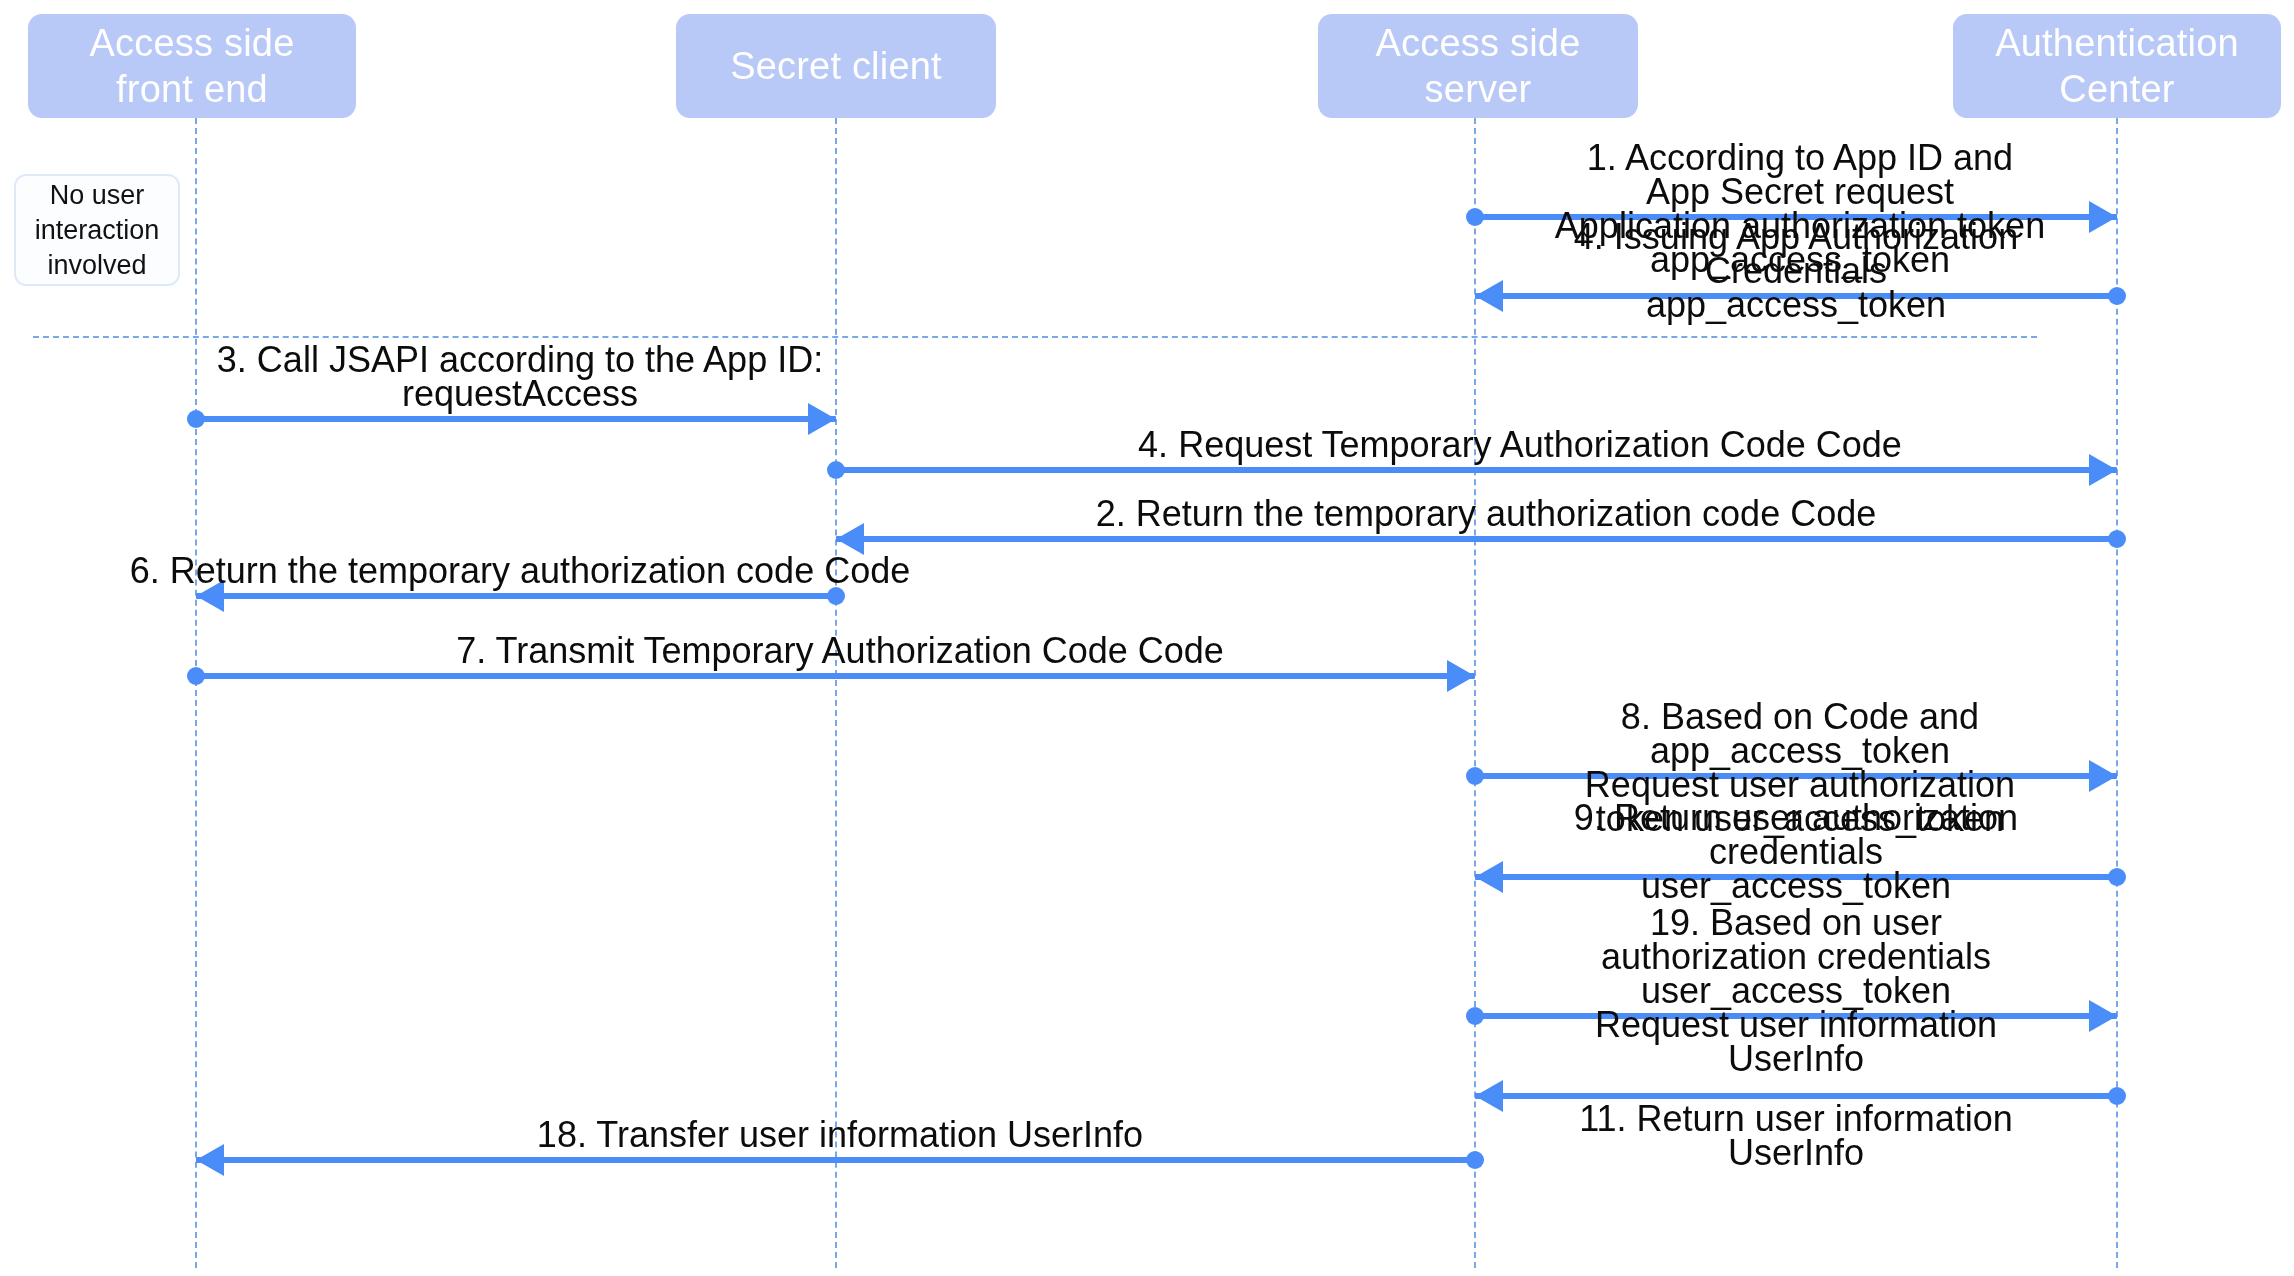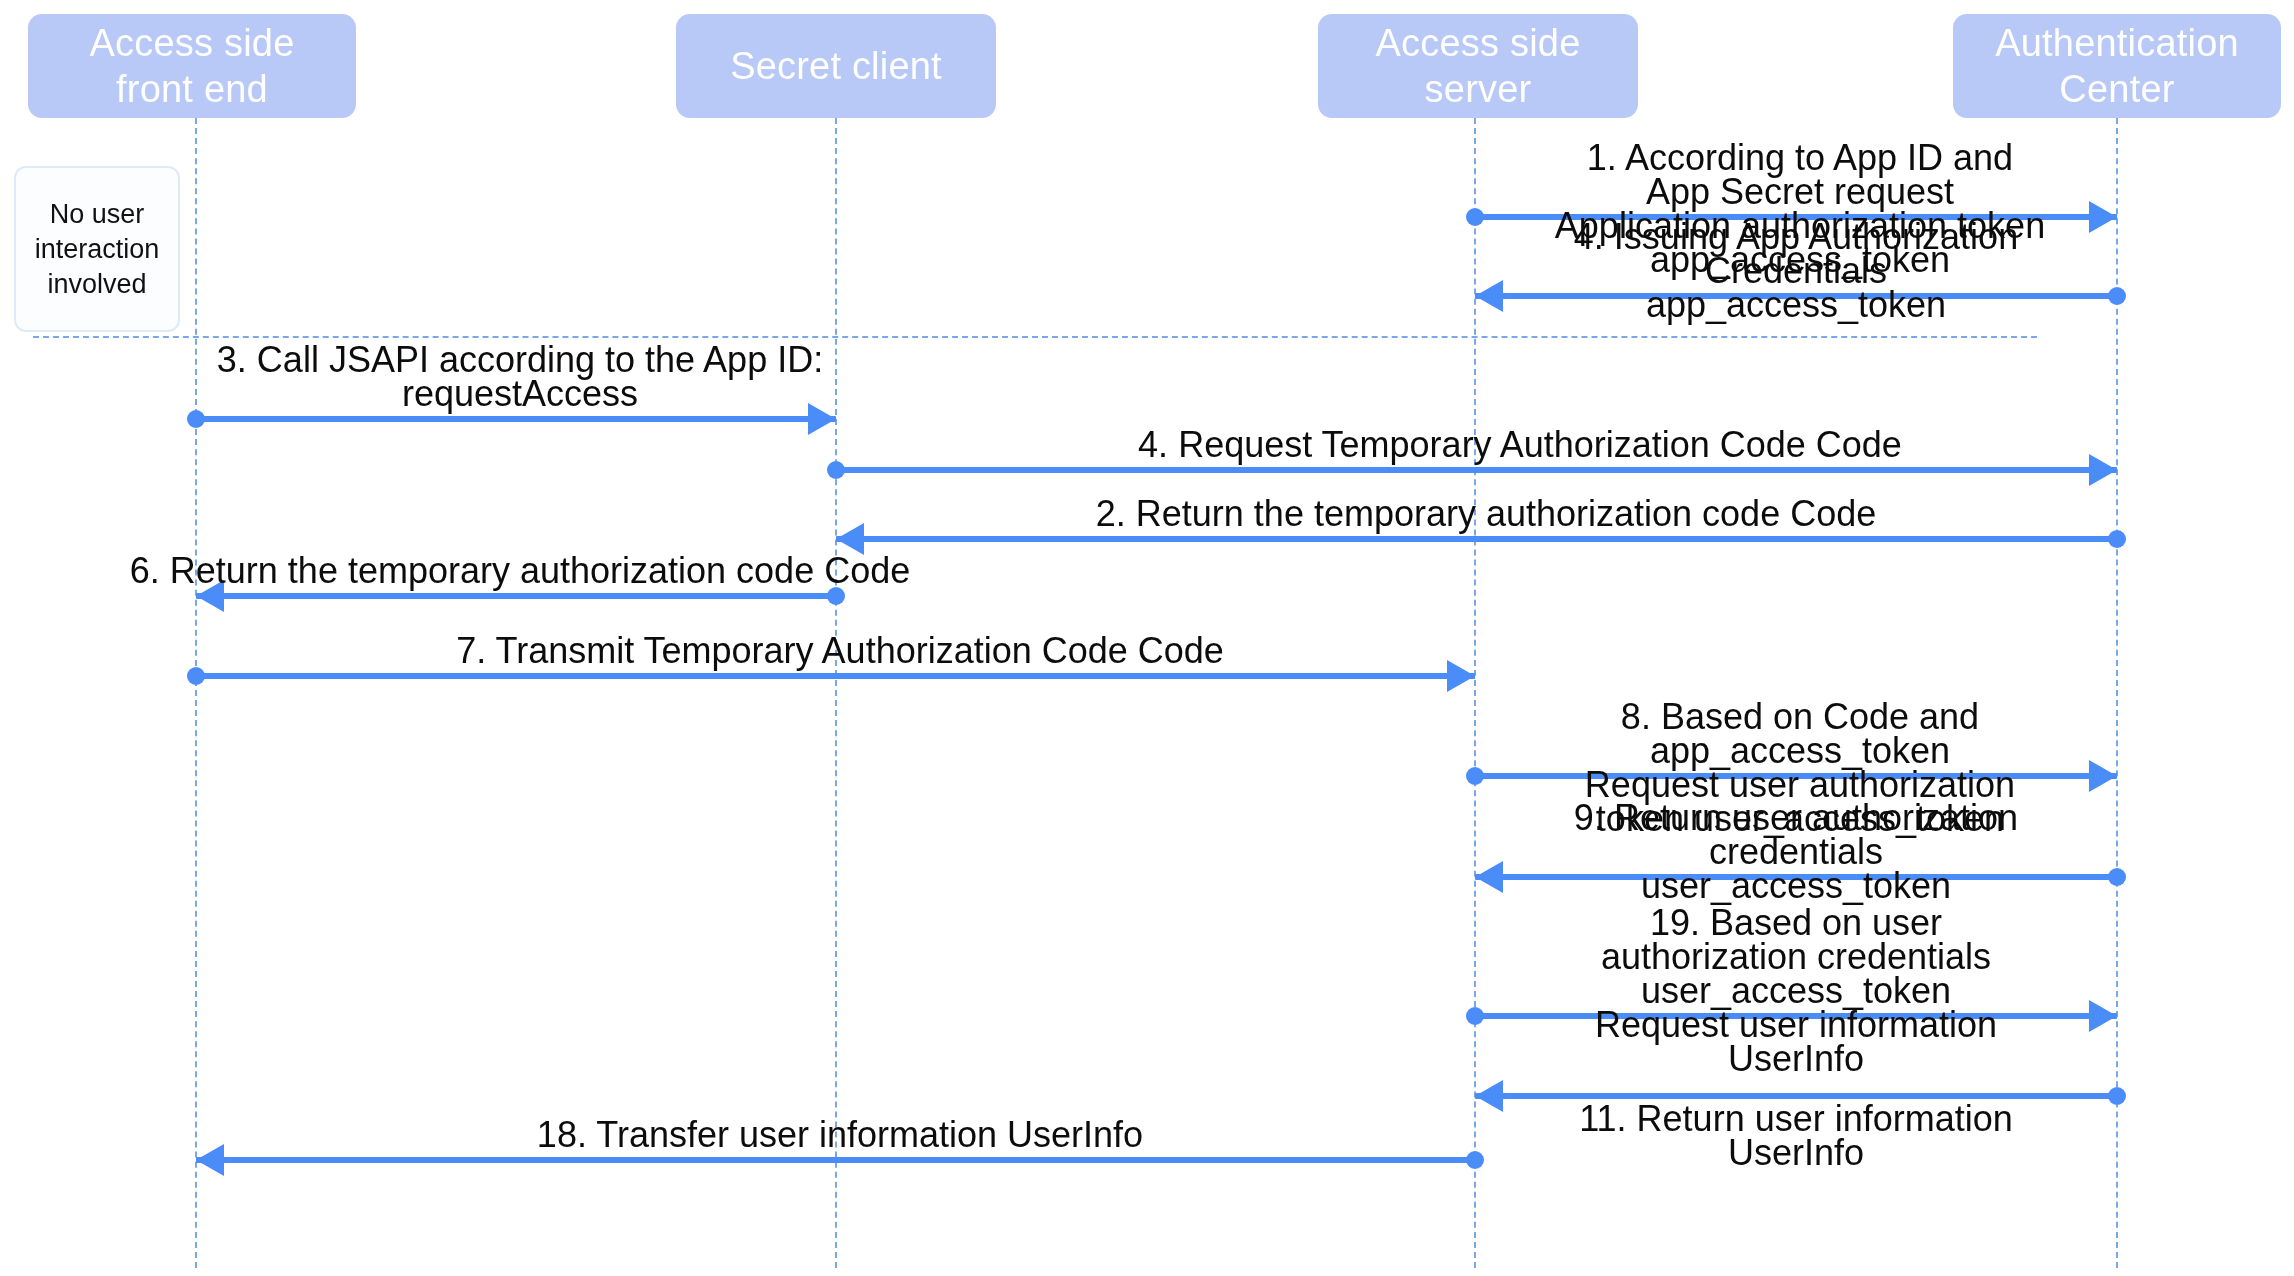--- a/index.html
+++ b/index.html
@@ -205,17 +205,17 @@
   <div id="participants-layer">
       <div class="participant" style="left: 28px; top: 14px; width: 328px; height: 104px;"><span>Access side
 front end</span></div>
       <div class="participant" style="left: 676px; top: 14px; width: 320px; height: 104px;"><span>Secret client</span></div>
       <div class="participant" style="left: 1318px; top: 14px; width: 320px; height: 104px;"><span>Access side
 server</span></div>
       <div class="participant" style="left: 1953px; top: 14px; width: 328px; height: 104px;"><span>Authentication
 Center</span></div>
     </div>
   <div id="notes-layer">
-      <div class="note" style="left: 14px; top: 166px; width: 166px; height: 166px;"><span>No user
+      <div class="note" style="left: 14px; top: 174px; width: 166px; height: 112px;"><span>No user
 interaction
 involved</span></div>
     </div>
 </div>
 
 </body></html>

